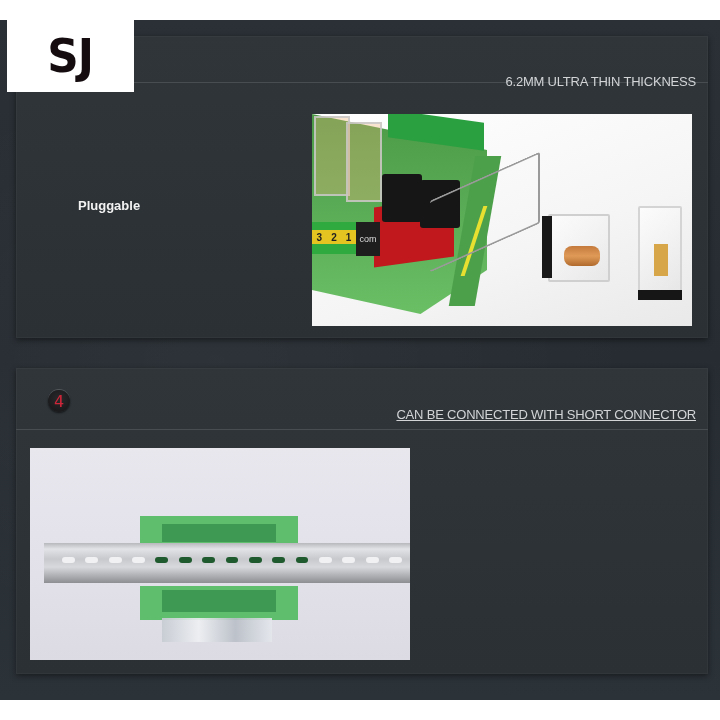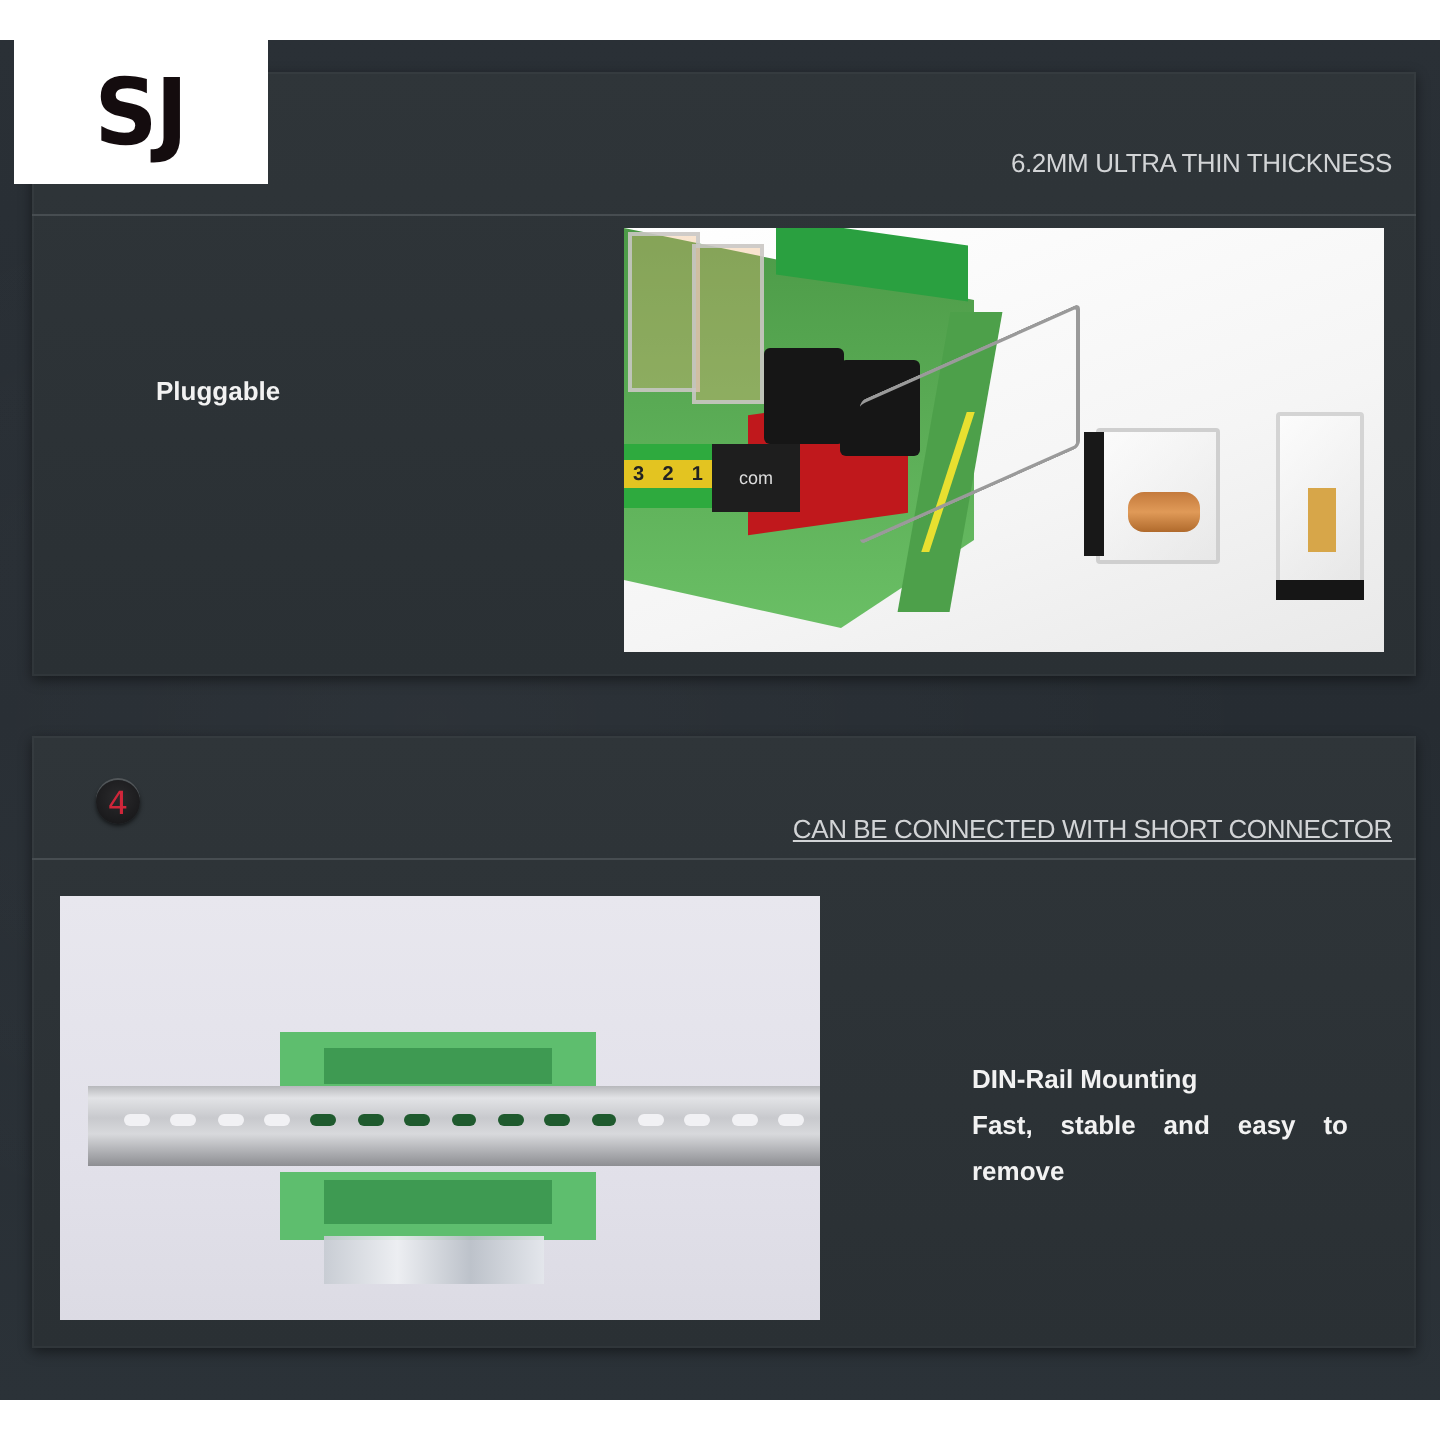--- a/index.html
+++ b/index.html
@@ -29,21 +29,21 @@
     position: absolute; background: #2c3236;
     box-shadow: 0 2px 6px rgba(0,0,0,0.45), inset 0 0 0 1px rgba(255,255,255,0.03);
   }
   .panel-1 { left: 16px; top: 36px; width: 692px; height: 302px; background: linear-gradient(180deg,#2f3539,#2a3034); }
   .panel-2 { left: 16px; top: 368px; width: 692px; height: 306px; background: linear-gradient(180deg,#2f3539,#2a3034); }
 
   .panel-header {
     position: absolute; left: 0; right: 0; height: 60px;
     border-bottom: 1px solid #474d51;
   }
-  .panel-1 .panel-header { top: 0; height: 72px; }
+  .panel-1 .panel-header { top: 0; height: 47px; }
   .panel-2 .panel-header { top: 0; height: 62px; }
 
   .header-text {
     position: absolute; right: 12px; font-size: 13px; color: #d2d4d6;
     letter-spacing: -0.2px; white-space: nowrap;
   }
   .panel-1 .header-text { top: 38px; }
   .panel-2 .header-text { top: 39px; text-decoration: underline; }
 
   .badge-4 {
@@ -51,42 +51,42 @@
     background: radial-gradient(circle at 50% 40%, #2a2a2c, #141416);
     box-shadow: 0 -1px 0 rgba(255,255,255,0.18), 0 1px 2px rgba(0,0,0,0.6);
     display: flex; align-items: center; justify-content: center;
     color: #d0263a; font-size: 16px; font-family: "DejaVu Sans", sans-serif;
   }
 
   .feature {
     position: absolute; color: #f2f2f2; font-size: 13px; font-weight: bold; line-height: 23px;
   }
   .feature p { text-align: justify; text-align-last: left; }
-  .feature-1 { left: 62px; top: 148px; width: 188px; }
+  .feature-1 { left: 62px; top: 158px; width: 188px; }
   .feature-2 { left: 470px; top: 160px; width: 188px; }
 
   .photo {
     position: absolute; overflow: hidden;
   }
   .photo-1 { left: 296px; top: 78px; width: 380px; height: 212px; background: linear-gradient(160deg,#ffffff 0%,#f5f5f5 60%,#e9e9e9 100%); }
   .photo-2 { left: 14px; top: 80px; width: 380px; height: 212px; background: linear-gradient(180deg,#e8e7ee 0%,#e2e1ea 60%,#dcdbe4 100%); }
 
   
   .pcb-base { position: absolute; left: 0; top: 0; width: 175px; height: 200px;
     background: linear-gradient(180deg,#4c9a47,#6abf65); clip-path: polygon(0 0,100% 18%,100% 78%,62% 100%,0 88%); }
   .pcb-red { position: absolute; left: 62px; top: 88px; width: 80px; height: 60px; background: #c0181c; transform: skewY(-8deg); }
   .socket { position: absolute; background: #161616; border-radius: 3px; }
   .socket.s1 { left: 70px; top: 60px; width: 40px; height: 48px; }
   .socket.s2 { left: 108px; top: 66px; width: 40px; height: 48px; }
   .relay-clear { position: absolute; border: 2px solid rgba(200,200,200,0.85); background: rgba(240,180,120,0.35); }
   .relay-clear.r1 { left: 2px; top: 2px; width: 36px; height: 80px; }
   .relay-clear.r2 { left: 34px; top: 8px; width: 36px; height: 80px; }
   .terminal-green { position: absolute; left: 0; top: 108px; width: 44px; height: 32px; background: #2eaa3e; }
   .terminal-labels { position: absolute; left: 0; top: 116px; width: 44px; height: 14px; background: #e3c421; font-size: 10px; font-weight: bold; color: #222; display: flex; justify-content: space-around; align-items: center; }
-  .terminal-com { position: absolute; left: 44px; top: 108px; width: 44px; height: 34px; background: #1e1e1e; color: #ddd; font-size: 9px; display: flex; align-items: center; justify-content: center; }
+  .terminal-com { position: absolute; left: 44px; top: 108px; width: 24px; height: 34px; background: #1e1e1e; color: #ddd; font-size: 9px; display: flex; align-items: center; justify-content: center; }
   .terminal-top { position: absolute; left: 76px; top: 2px; width: 96px; height: 28px; background: #2aa040; transform: skewY(8deg); }
   .rail-side { position: absolute; left: 150px; top: 42px; width: 26px; height: 150px; background: #4da04a; transform: skewX(-10deg); }
   .rail-yellow { position: absolute; left: 160px; top: 92px; width: 4px; height: 70px; background: #e8e030; transform: skewX(-18deg); }
   .wire { position: absolute; border: 2px solid #9a9a9a; border-radius: 3px; }
   .wire.w1 { left: 118px; top: 62px; width: 110px; height: 72px; transform: skewY(-24deg); border-left: none; }
   .loose-relay { position: absolute; border-radius: 2px; }
   .loose-relay.lr1 { left: 236px; top: 100px; width: 62px; height: 68px; background: linear-gradient(135deg,rgba(255,255,255,0.6),rgba(220,220,220,0.4)); border: 2px solid #cfcfcf; }
   .loose-relay.lr1::before { content: ""; position: absolute; left: -8px; top: 0; width: 10px; height: 62px; background: #181818; }
   .loose-relay.lr1::after { content: ""; position: absolute; left: 14px; top: 30px; width: 36px; height: 20px; border-radius: 8px; background: linear-gradient(180deg,#c47a3c,#e09a58,#b06a2c); }
   .loose-relay.lr2 { left: 326px; top: 92px; width: 44px; height: 88px; background: linear-gradient(135deg,rgba(255,255,255,0.7),rgba(225,225,225,0.5)); border: 2px solid #d4d4d4; }
@@ -177,17 +177,13 @@
           <span class="slot dark"></span>
         <span class="slot"></span>
           <span class="slot"></span>
           <span class="slot"></span>
           <span class="slot"></span>
       </div>
     </div>
     <div class="mount-block"></div>
   </div>
 
-  <div class="feature feature-2">
-    <div>DIN-Rail Mounting</div>
-    <p>Fast, stable and easy to remove</p>
-  </div>
 </section>
 
 </body></html>

